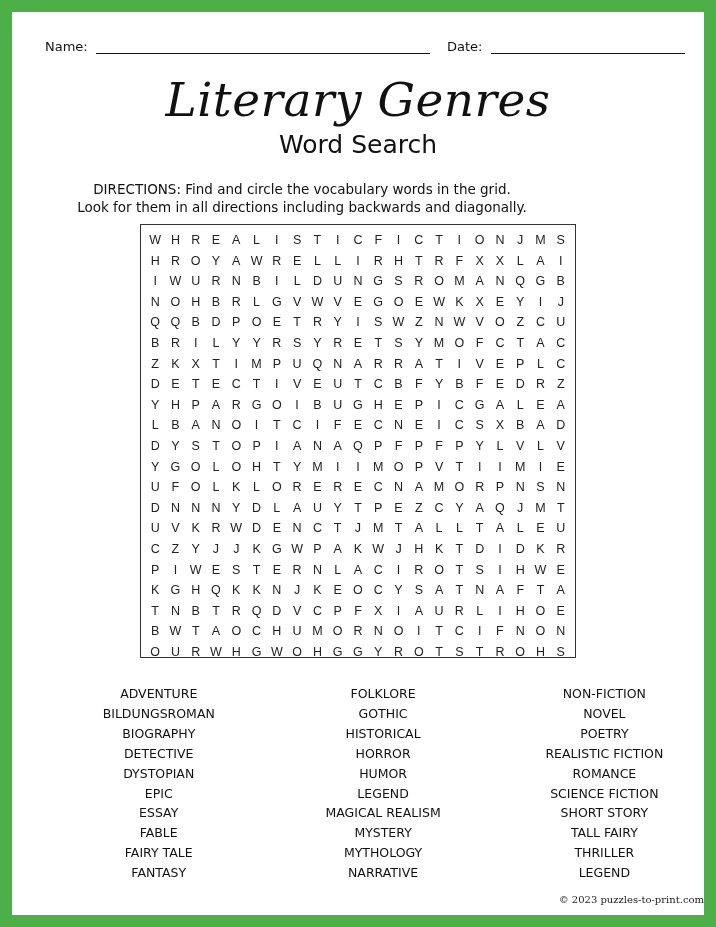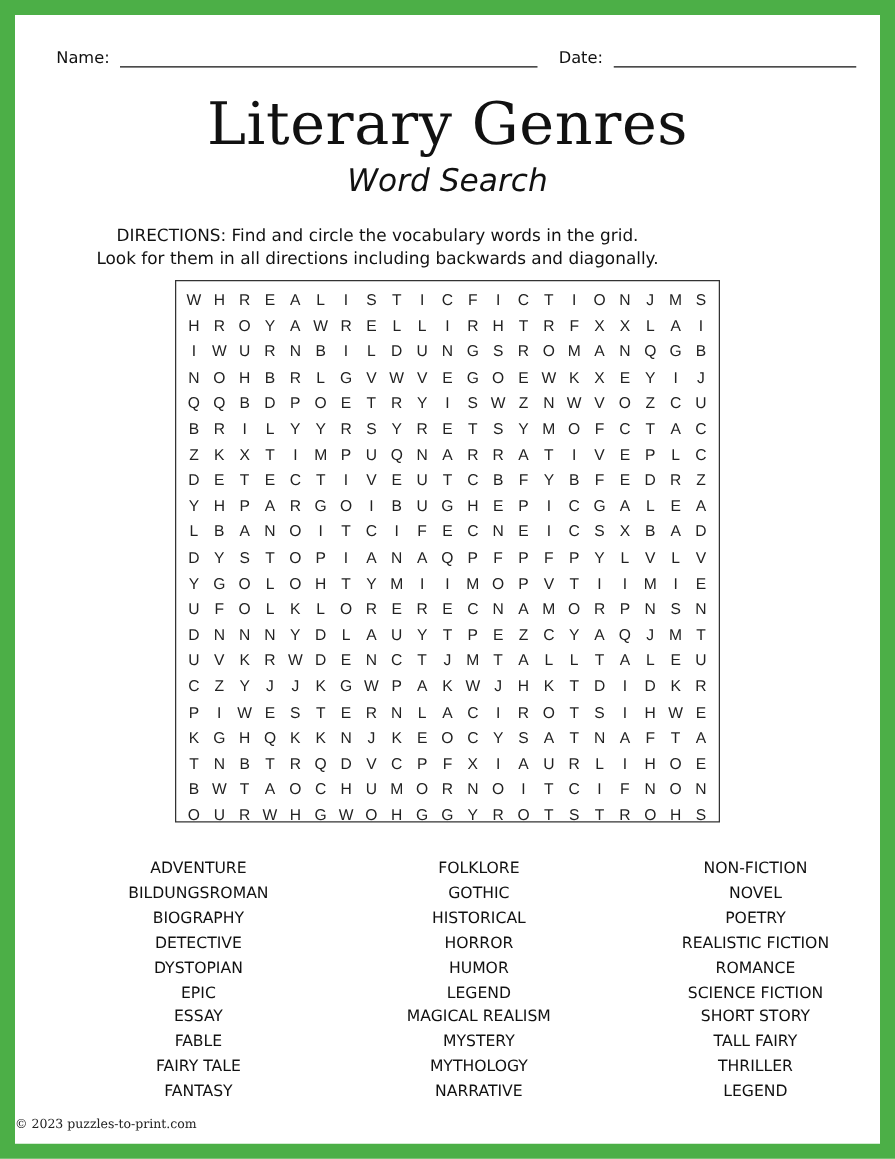--- a/index.html
+++ b/index.html
@@ -28,31 +28,31 @@
   }
   .name-row .lbl { margin-right: 4px; }
   .name-row .line { border-bottom: 1.5px solid #111; height: 14px; }
   .name-line { width: 334px; margin-right: 12px; }
   .date-line { width: 194px; }
   .title {
     position: absolute;
     top: 60px; left: 0; width: 692px;
     text-align: center;
     font-family: "DejaVu Serif", serif;
+    font-style: italic;
     font-size: 47px;
     color: #111;
     letter-spacing: 0.5px;
   }
   .subtitle {
     position: absolute;
     top: 118px; left: 0; width: 692px;
     text-align: center;
     font-size: 25px;
     color: #111;
-    font-style: italic;
   }
   .directions {
     position: absolute;
     top: 168px; left: 0; width: 580px;
     text-align: center;
     font-size: 13.5px;
     line-height: 18px;
     color: #111;
   }
   .grid {
@@ -90,21 +90,21 @@
   .wcol.c3 { width: 200px; margin-left: 22px; }
   .word {
     font-size: 12.5px;
     line-height: 19.9px;
     color: #111;
     white-space: nowrap;
   }
   .footer {
     position: absolute;
     top: 882px; left: 0; width: 692px;
-    text-align: left;
+    text-align: right;
     font-family: "DejaVu Serif", serif;
     font-size: 10px;
     color: #222;
   }
 </style>
 </head>
 <body>
 
 <div class="page">
   <div class="name-row">

